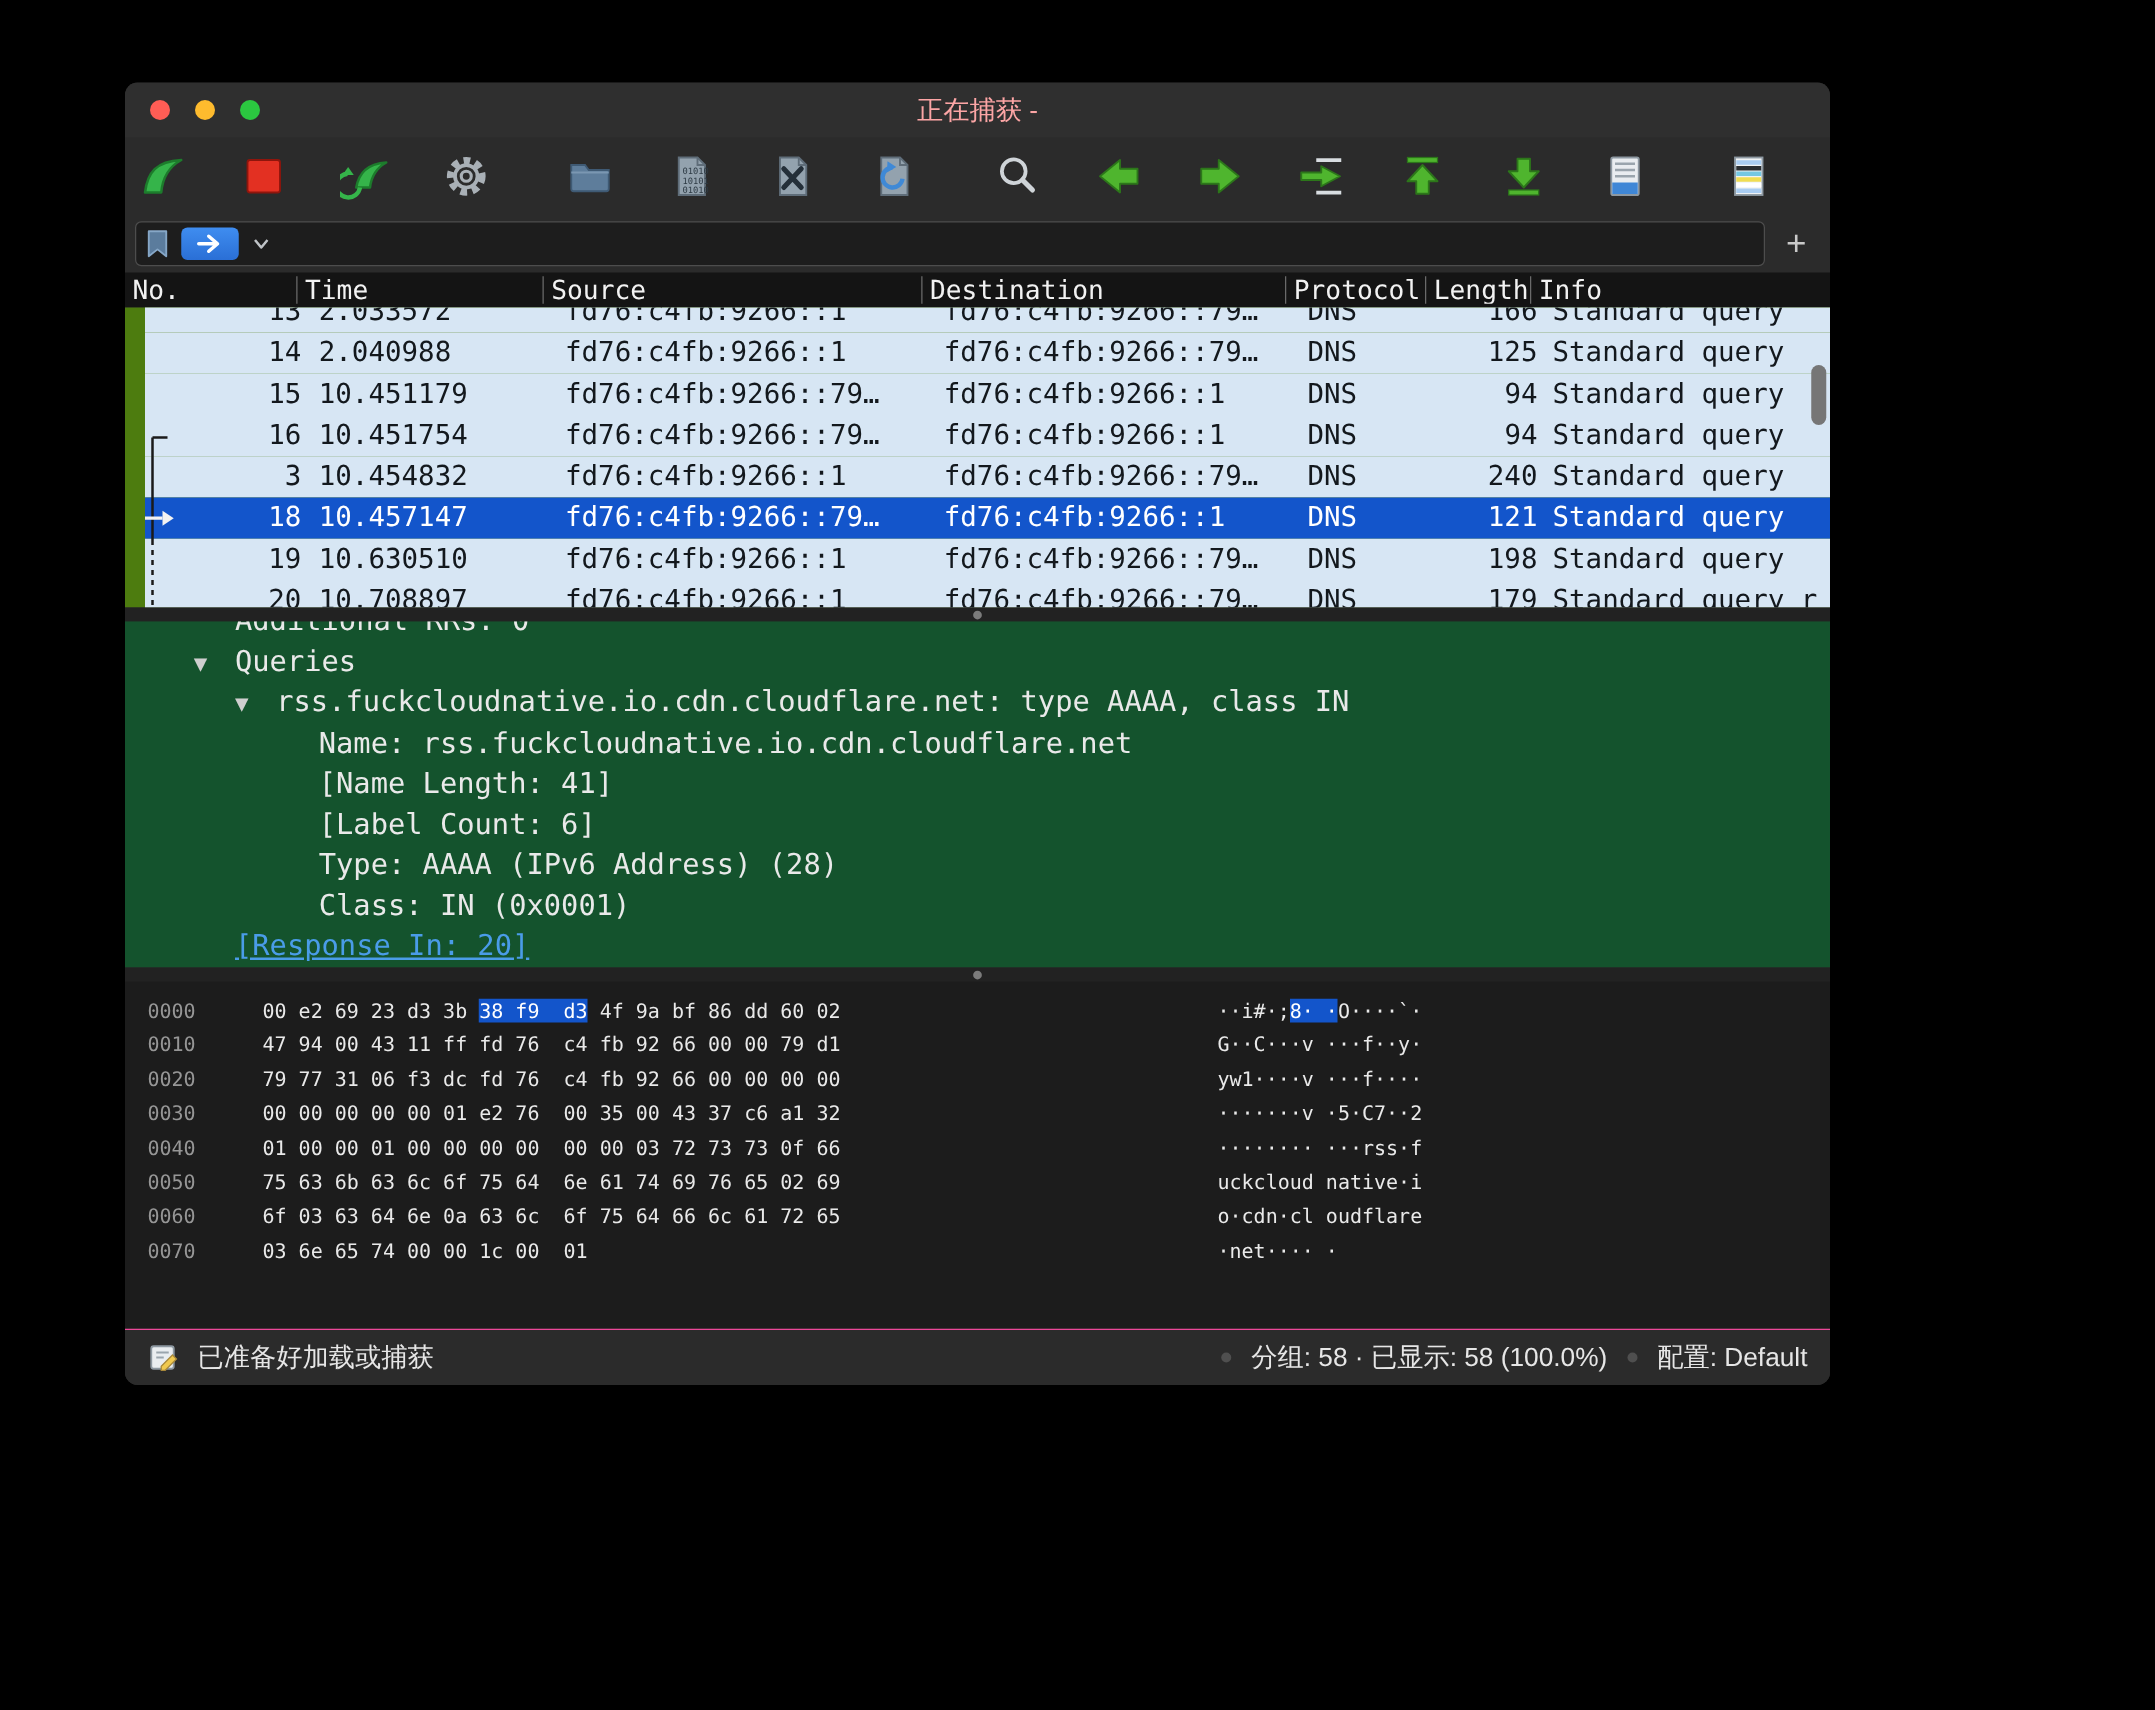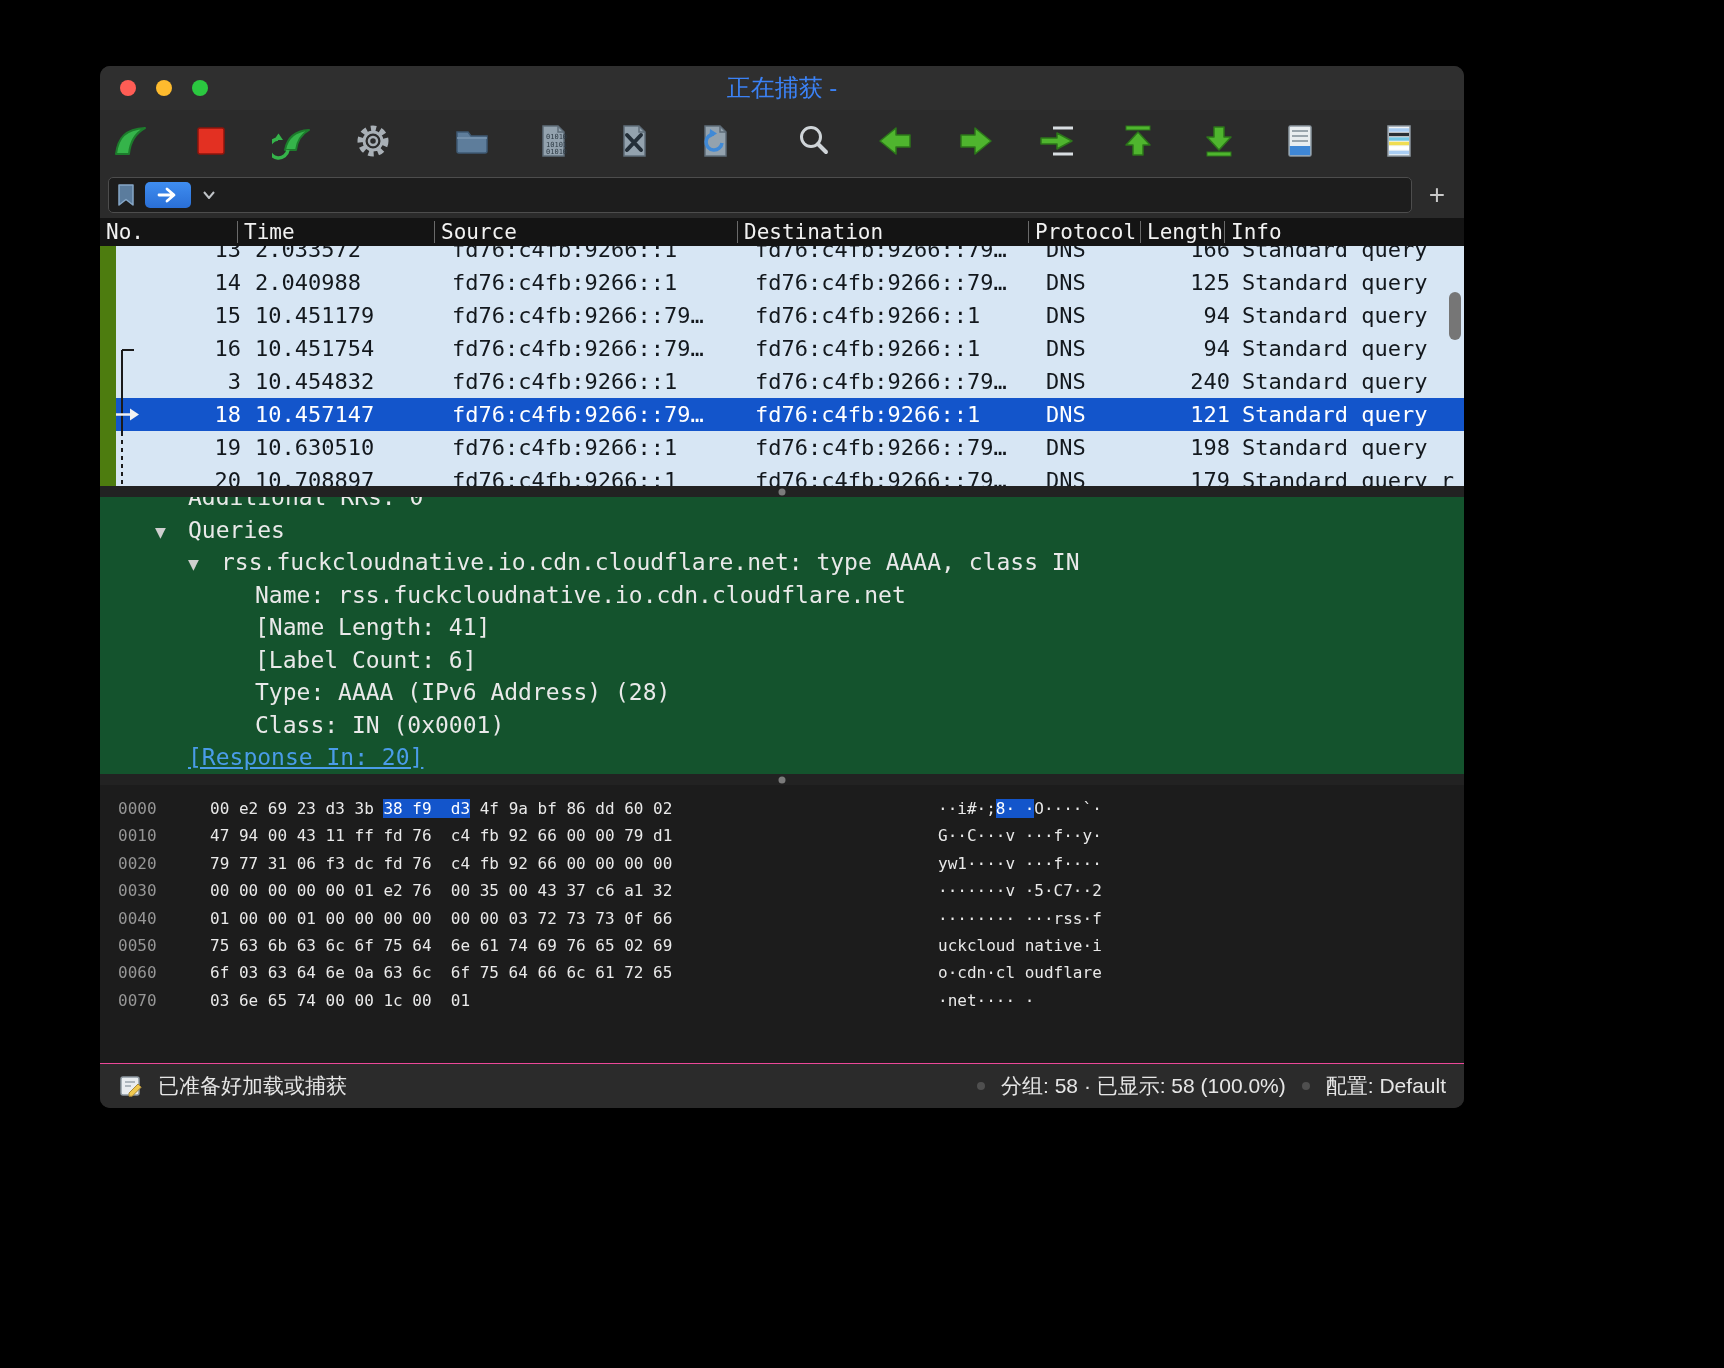--- a/index.html
+++ b/index.html
@@ -8,21 +8,21 @@
 
   .window{position:absolute;left:100px;top:66px;width:1364px;height:1042px;background:#2b2b2b;
     border-radius:10px;overflow:hidden;display:flex;flex-direction:column;
     box-shadow:0 30px 70px rgba(0,0,0,.7);}
 
   
   .titlebar{flex:0 0 44px;position:relative;display:flex;align-items:center;justify-content:center;background:#2f2f2f;}
   .traffic{position:absolute;left:20px;top:0;height:100%;display:flex;align-items:center;gap:20px;}
   .tl{width:16px;height:16px;border-radius:50%;}
   .tl.red{background:#ff5d55}.tl.yellow{background:#febb2e}.tl.green{background:#2bc840}
-  .title{color:#3b82f6;font-size:24px;}
+  .title{color:#fca5a5;font-size:21px;}
 
   
   .toolbar{flex:0 0 62px;display:flex;align-items:center;padding:0 10px;gap:41px;}
   .tbtn{width:40px;height:40px;display:flex;align-items:center;justify-content:center;flex:0 0 auto;}
   .gstart{margin-left:18px;}
 
   
   .filterbar{flex:0 0 46px;display:flex;align-items:center;padding:0 12px 0 8px;gap:10px;}
   .filter-input{flex:1;height:34px;background:#1d1d1d;border:1px solid #4d4d4d;border-radius:5px;
     display:flex;align-items:center;padding:0 6px;gap:8px;}
@@ -64,21 +64,21 @@
   .dmarker{display:inline-block;width:33px;color:#cfcfcf;font-size:18px;}
   .dmarker:empty{display:none;}
   .dline.link .dtext{color:#4a9ce8;text-decoration:underline;}
 
   
   .hex-pane{flex:1;background:#1c1c1c;font-family:"DejaVu Sans Mono",monospace;
     font-size:16px;color:#e9e9e9;padding-top:10px;overflow:hidden;}
   .hrow{height:27.4px;line-height:27.4px;display:flex;padding-left:18px;white-space:pre;}
   .hoffset{width:58px;color:#969696;margin-right:34px;flex:0 0 auto;}
   .hhex{width:700px;flex:0 0 auto;}
-  .hascii{margin-left:28px;}
+  .hascii{margin-left:64px;}
   .hl{background:#1355cb;color:#fff;}
 
   
   .statusbar{flex:0 0 44px;background:#2b2b2b;border-top:1px solid #ec4899;display:flex;
     align-items:center;padding:0 18px;color:#e6e6e6;font-size:21px;}
   .status-left{display:flex;align-items:center;gap:14px;flex:1;}
   .status-right{display:flex;align-items:center;gap:16px;}
   .sdot{width:8px;height:8px;border-radius:50%;background:#4f4f4f;}
 </style>
 </head>

